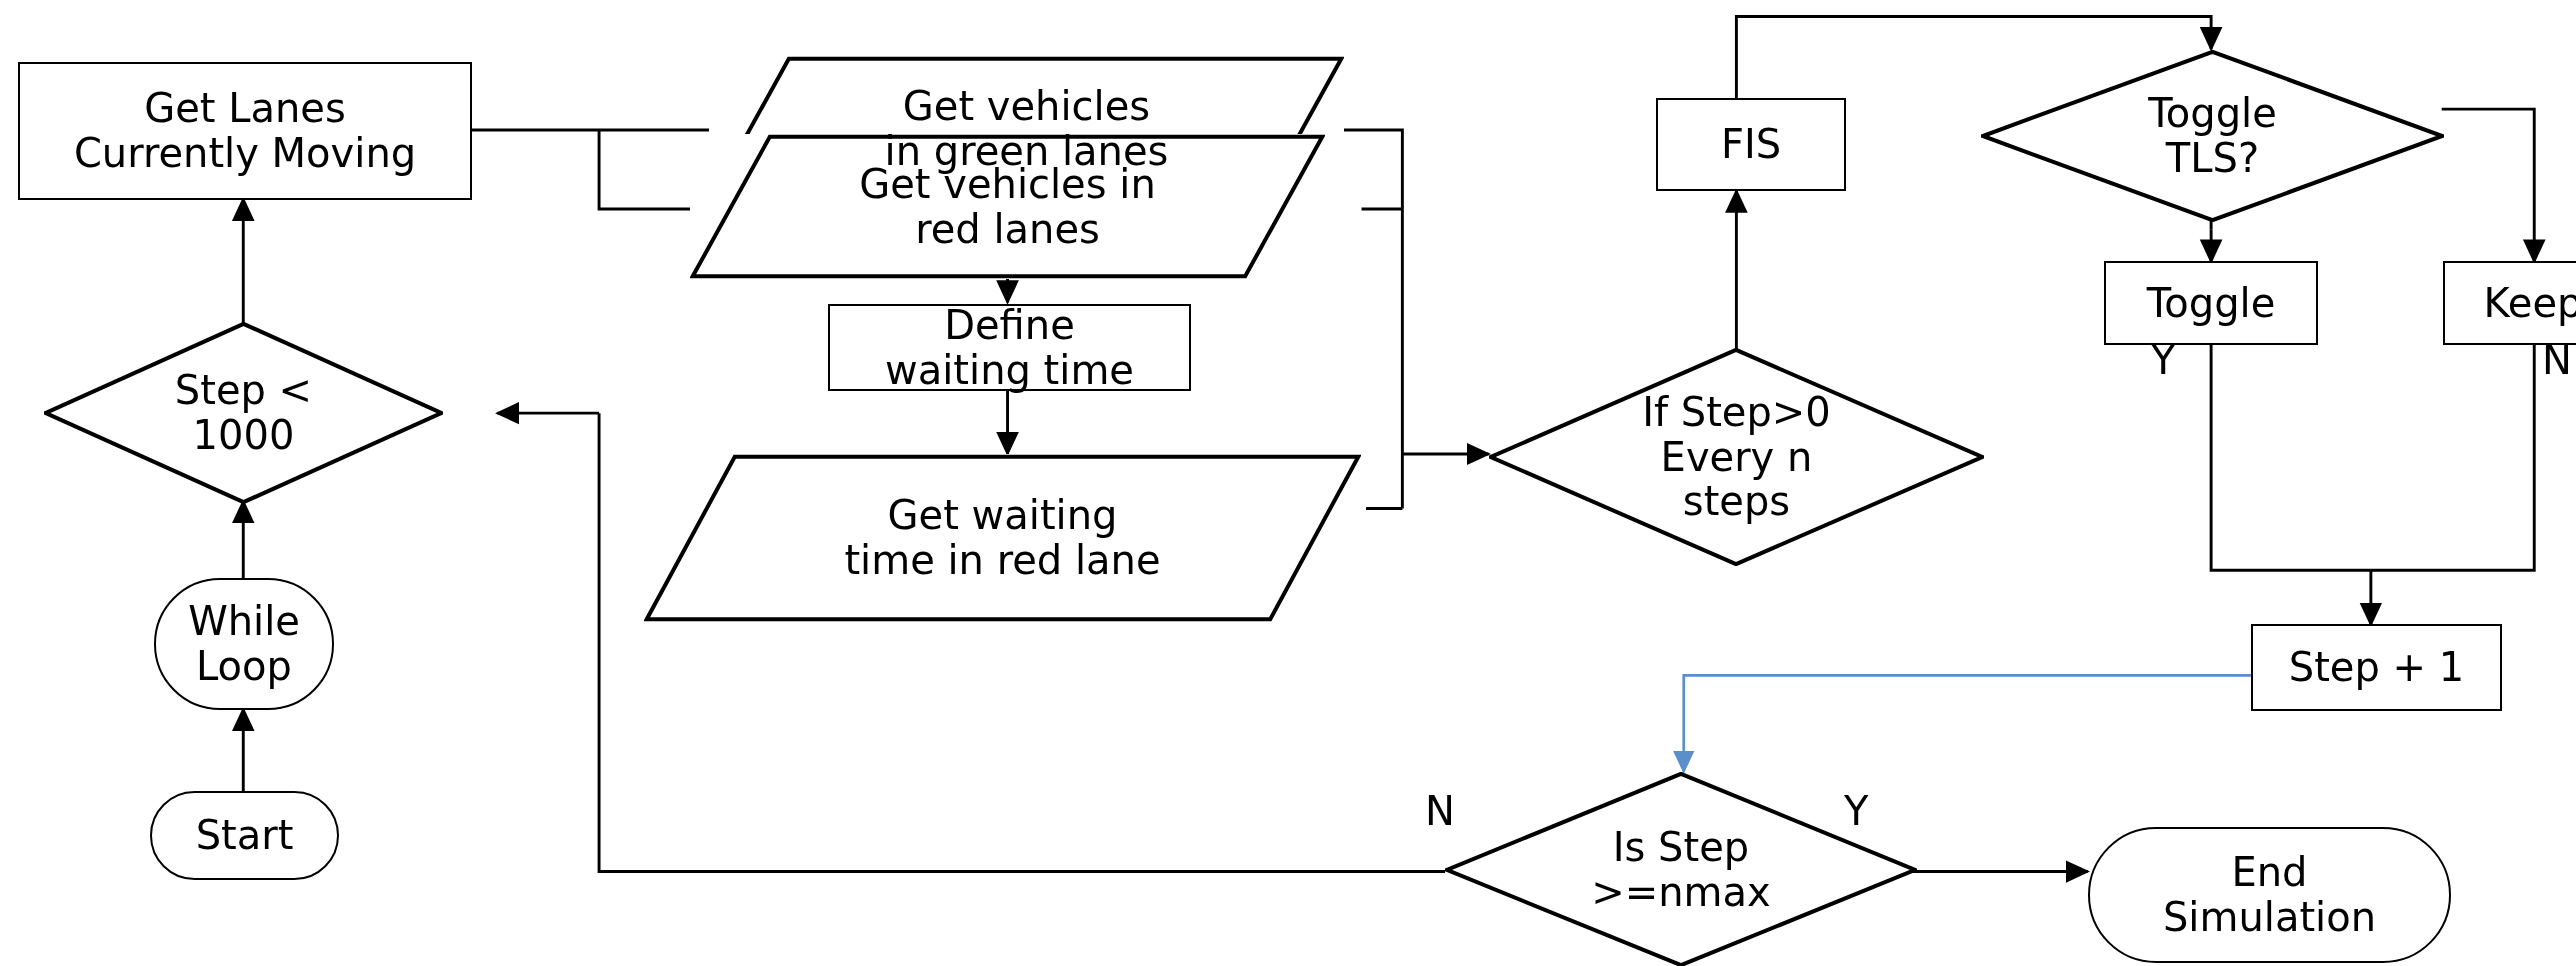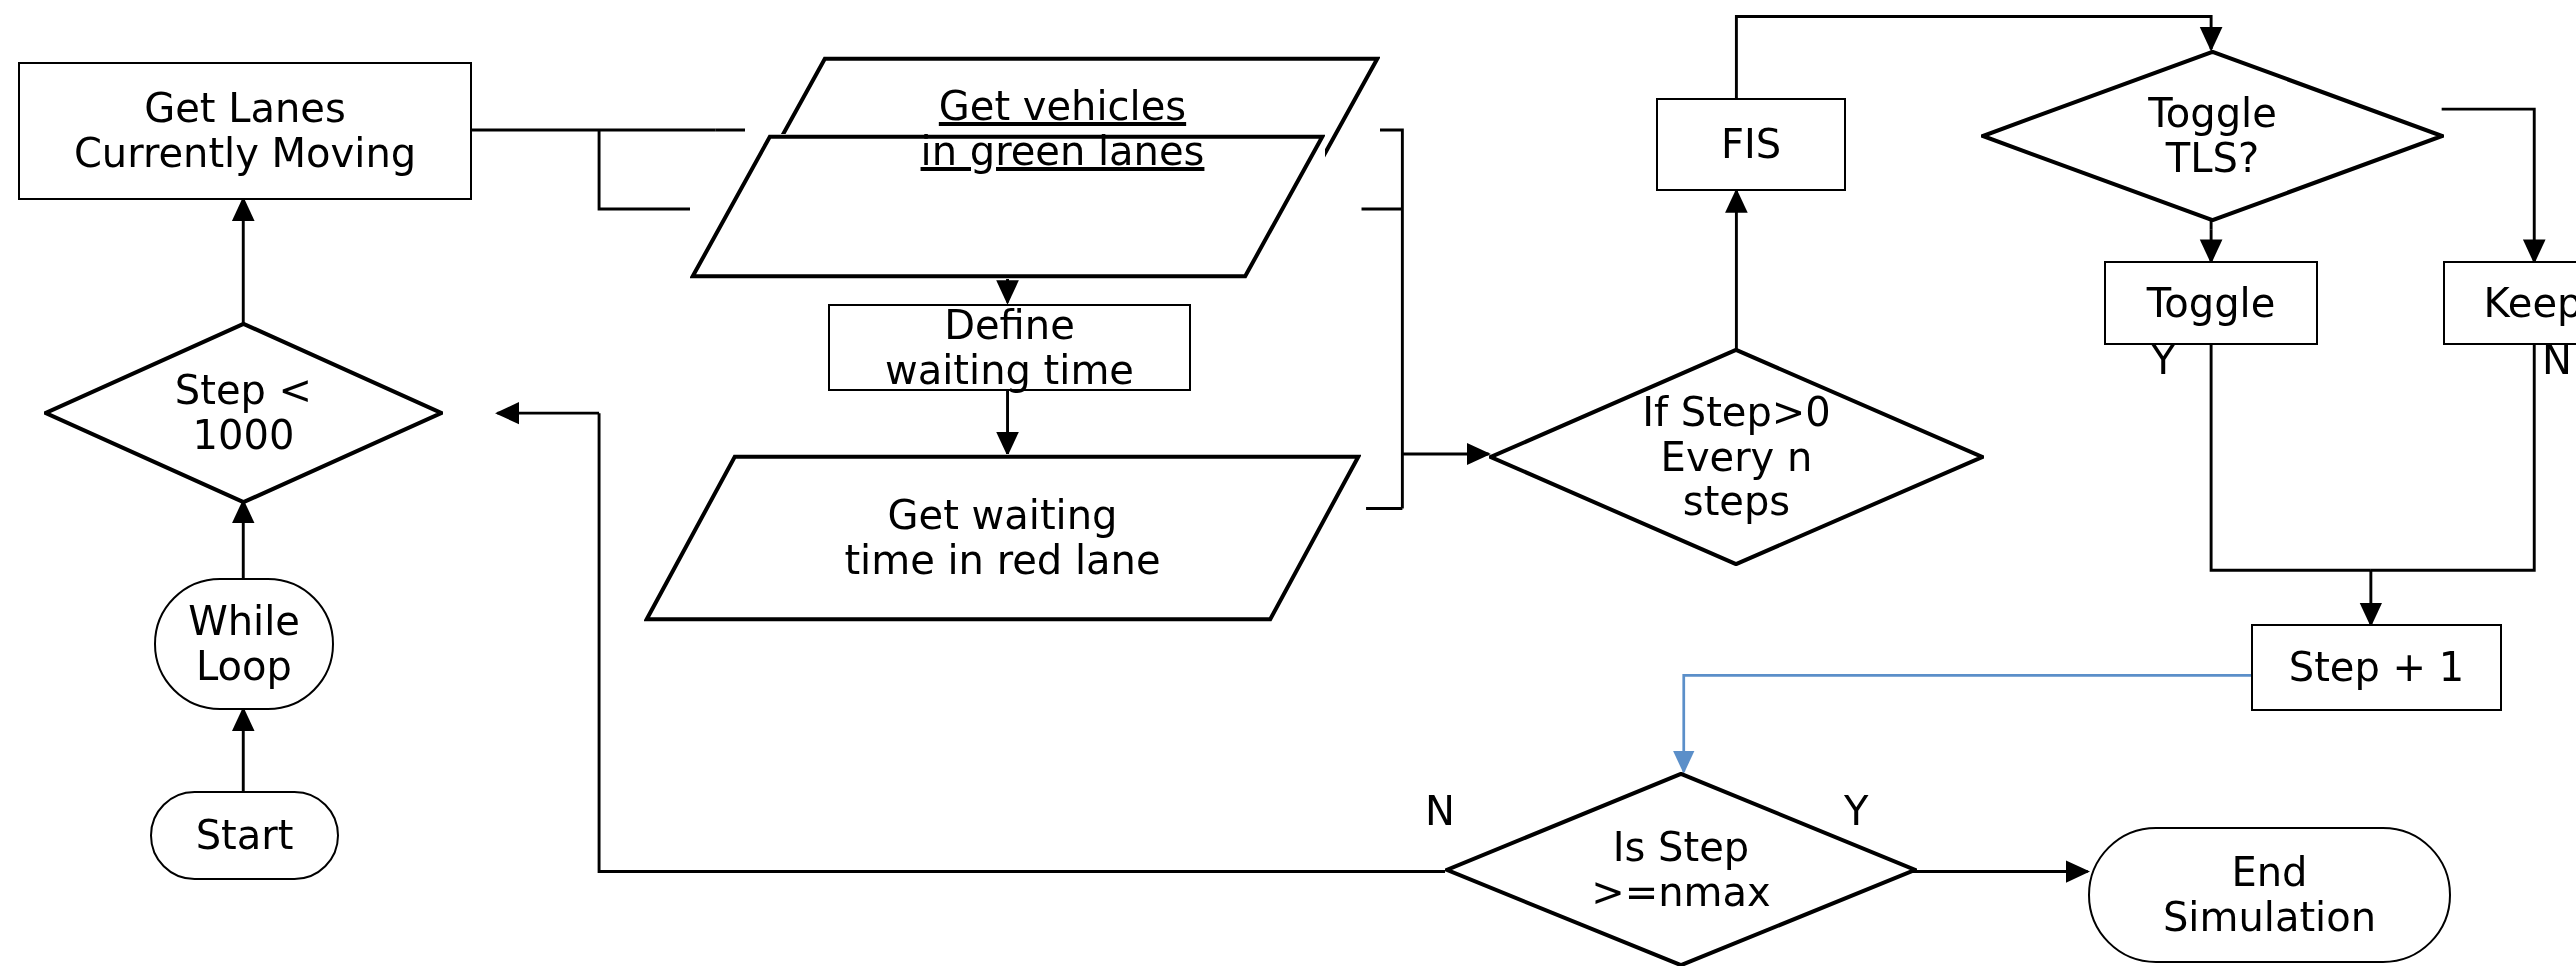--- a/index.html
+++ b/index.html
@@ -157,32 +157,34 @@
 
   <div class="node stadium t44" style="left:154px; top:578px; width:180px; height:132px;">
     <span>While
 Loop</span>
   </div>
 
   <div class="node stadium t44" style="left:150px; top:791px; width:189px; height:89px;">
     <span>Start</span>
   </div>
 
-  <div class="node para t44" style="left:745px; top:56px; width:635px; height:145px;text-decoration:underline;">
+  <div class="node para t44" style="left:709px; top:56px; width:635px; height:145px;">
     <svg class="para-shape" viewBox="0 0 700 160" preserveAspectRatio="none">
       <polygon points="88,3 697,3 612,157 3,157" fill="#ffffff" stroke="#000000" stroke-width="4" vector-effect="non-scaling-stroke"></polygon>
     </svg>
     <span class="para-label">Get vehicles
 in green lanes</span>
   </div>
 
   <div class="node para t44" style="left:690px; top:134px; width:635px; height:145px;">
     <svg class="para-shape" viewBox="0 0 700 160" preserveAspectRatio="none">
       <polygon points="88,3 697,3 612,157 3,157" fill="#ffffff" stroke="#000000" stroke-width="4" vector-effect="non-scaling-stroke"></polygon>
     </svg>
+    <span class="para-label">Get vehicles in
+red lanes</span>
   </div>
 
   <div class="node rect t44" style="left:828px; top:304px; width:363px; height:87px;">
     <span>Define
 waiting time</span>
   </div>
 
   <div class="node para t44" style="left:644px; top:454px; width:717px; height:168px;">
     <svg class="para-shape" viewBox="0 0 790 185" preserveAspectRatio="none">
       <polygon points="100,3 787,3 690,182 3,182" fill="#ffffff" stroke="#000000" stroke-width="4" vector-effect="non-scaling-stroke"></polygon>

